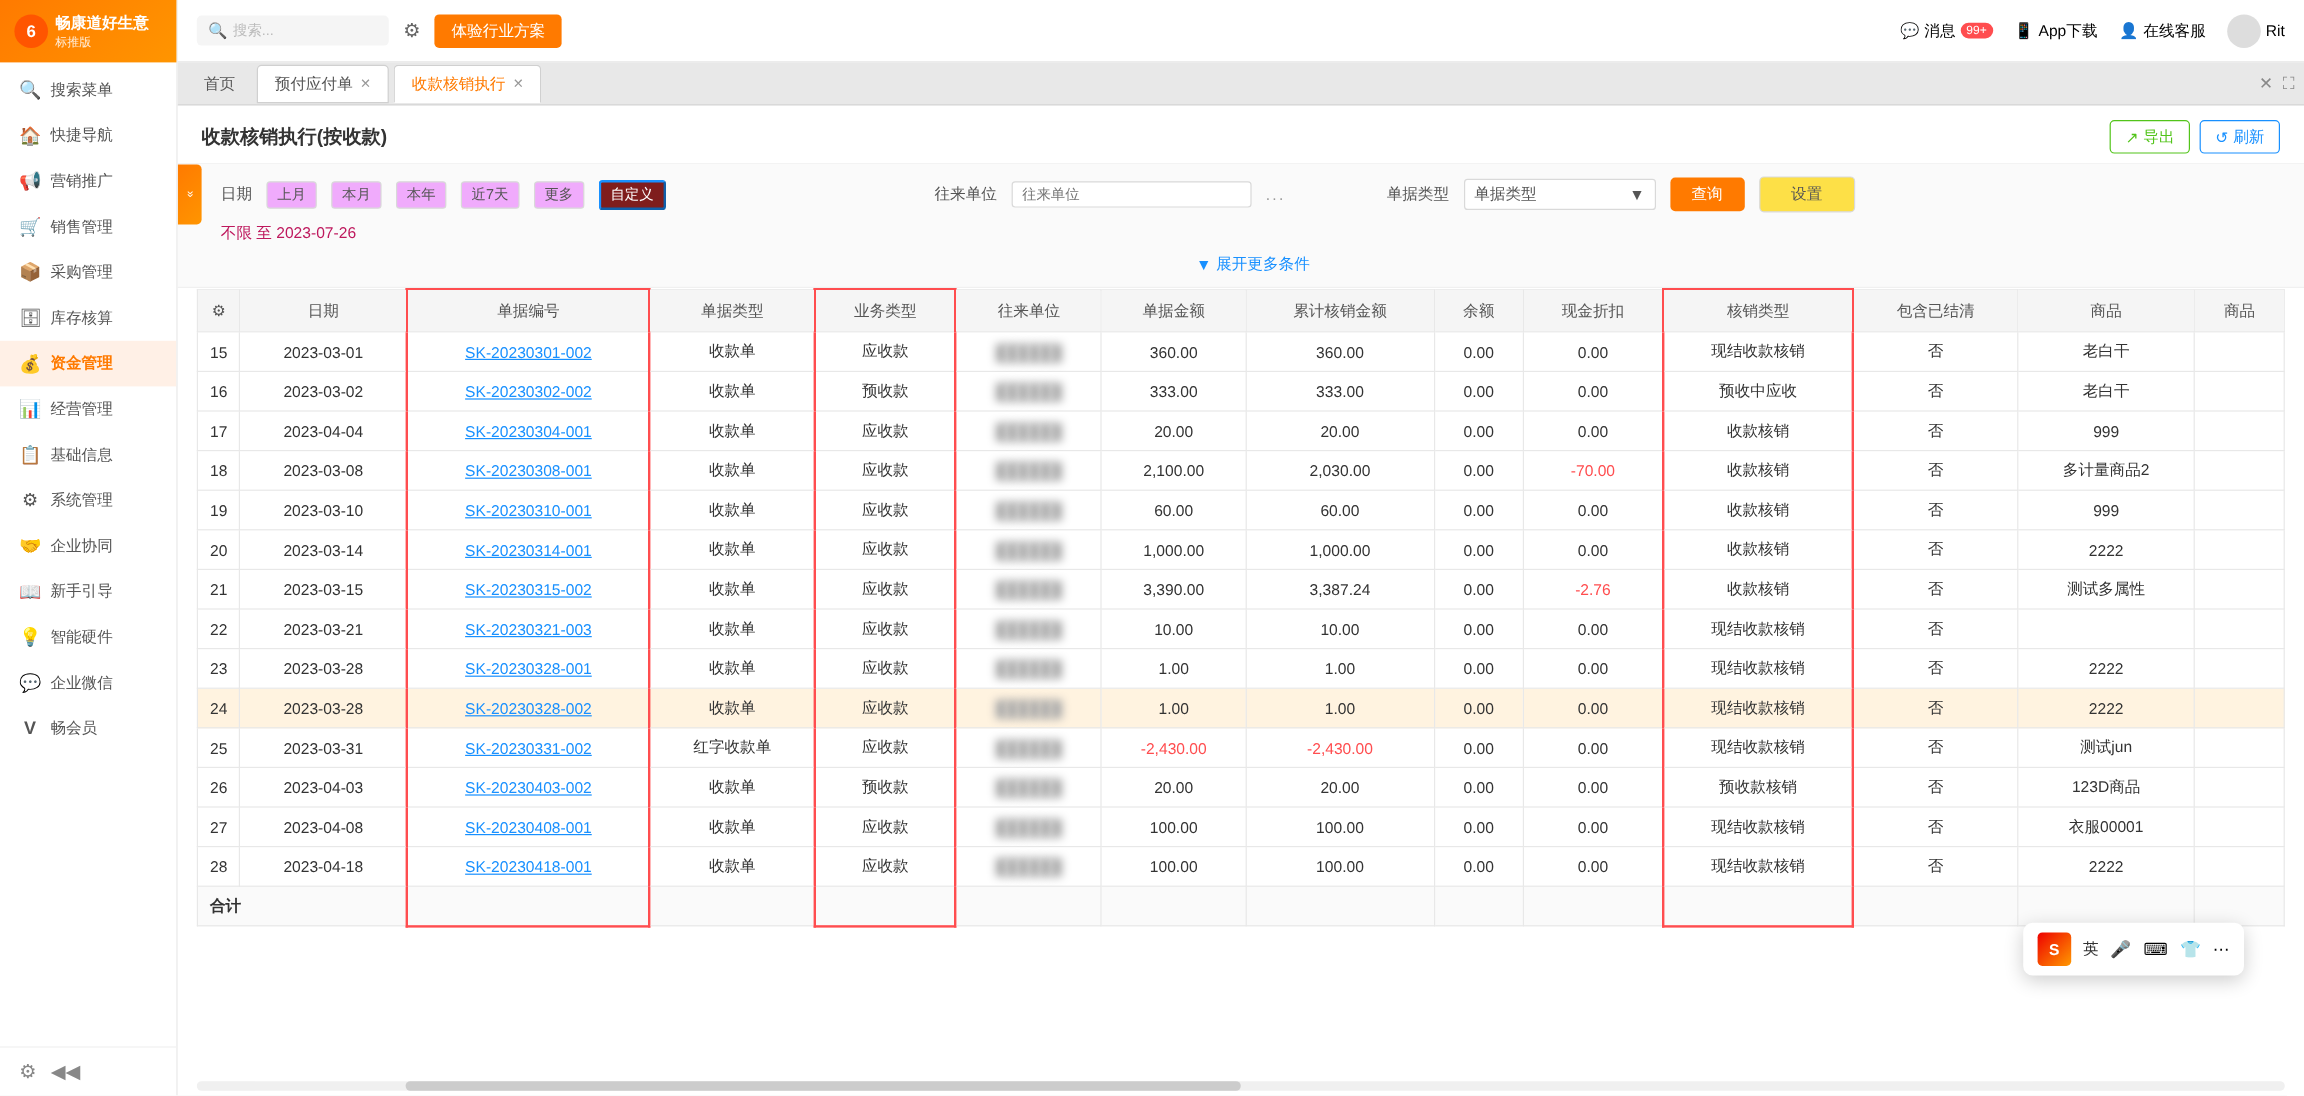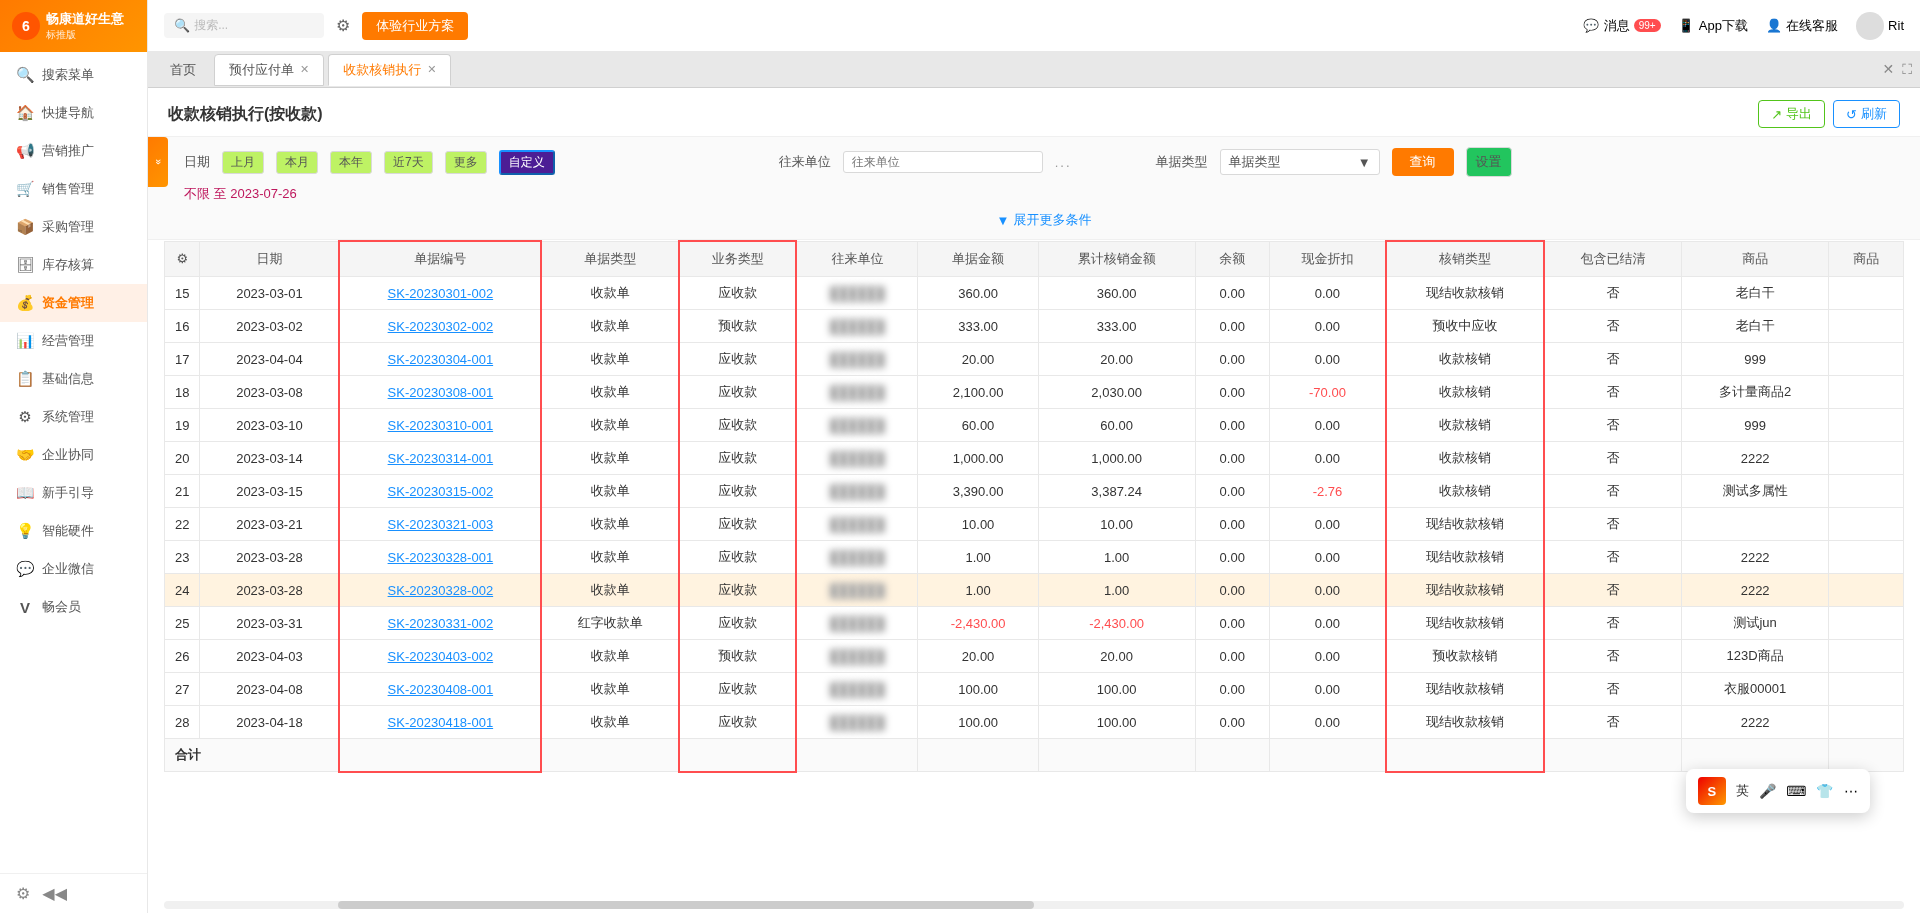--- a/index.html
+++ b/index.html
@@ -82,35 +82,35 @@
       padding: 12px 20px 8px;
       display: flex; align-items: center; justify-content: space-between;
       border-bottom: 1px solid #f0f0f0;
     }
     .page-title { font-size: 16px; font-weight: bold; color: #333; }
     .page-header-actions { display: flex; gap: 8px; }
     .btn-export { border: 1px solid #52c41a; color: #52c41a; background: #fff; padding: 4px 12px; border-radius: 4px; cursor: pointer; display: flex; align-items: center; gap: 4px; }
     .btn-refresh { border: 1px solid #1890ff; color: #1890ff; background: #fff; padding: 4px 12px; border-radius: 4px; cursor: pointer; display: flex; align-items: center; gap: 4px; }
     .filter-row { display: flex; align-items: center; gap: 12px; flex-wrap: wrap; }
     .filter-label { color: #555; white-space: nowrap; }
-    .filter-btn { padding: 2px 8px; border: 1px solid #d9d9d9; border-radius: 3px; cursor: pointer; color: #555; background: #bef264; font-size: 12px; }
-    .filter-btn-custom { background: #4c1d95; color: #fff; border-color: #1890ff; padding: 2px 8px; border-radius: 3px; cursor: pointer; font-size: 12px; }
+    .filter-btn { padding: 2px 8px; border: 1px solid #d9d9d9; border-radius: 3px; cursor: pointer; color: #555; background: #f0abfc; font-size: 12px; }
+    .filter-btn-custom { background: #7f1d1d; color: #fff; border-color: #1890ff; padding: 2px 8px; border-radius: 3px; cursor: pointer; font-size: 12px; }
     .filter-input {
       border: 1px solid #d9d9d9; border-radius: 3px; padding: 3px 8px;
       width: 200px; font-size: 12px; color: #999;
     }
     .filter-select {
       border: 1px solid #d9d9d9; border-radius: 3px; padding: 3px 8px;
       min-width: 160px; font-size: 12px; color: #555; background: #fff;
       display: flex; align-items: center; justify-content: space-between;
     }
     .filter-dots { color: #999; letter-spacing: 2px; }
     .expand-btn { color: #1890ff; cursor: pointer; display: flex; align-items: center; gap: 4px; font-size: 12px; }
     .btn-query { background: #ff7a00; color: #fff; border: none; padding: 5px 18px; border-radius: 4px; cursor: pointer; font-size: 13px; }
-    .btn-settings { border: 1px solid #d9d9d9; background: #22c55e; color: #555; padding: 5px 9px; border-radius: 4px; cursor: pointer; font-size: 13px; }
+    .btn-settings { border: 1px solid #d9d9d9; background: #fde047; color: #555; padding: 5px 26px; border-radius: 4px; cursor: pointer; font-size: 13px; }
     .collapse-btn {
       background: linear-gradient(135deg, #ff7a00, #ff9500);
       color: #fff; border: none; width: 20px; height: 50px;
       border-radius: 0 4px 4px 0; cursor: pointer; display: flex; align-items: center; justify-content: center;
       writing-mode: vertical-rl; font-size: 10px;
     }
 
     
     .table-container { flex: 1; overflow: auto; padding: 0 16px; }
     table { width: 100%; border-collapse: collapse; font-size: 12px; }

